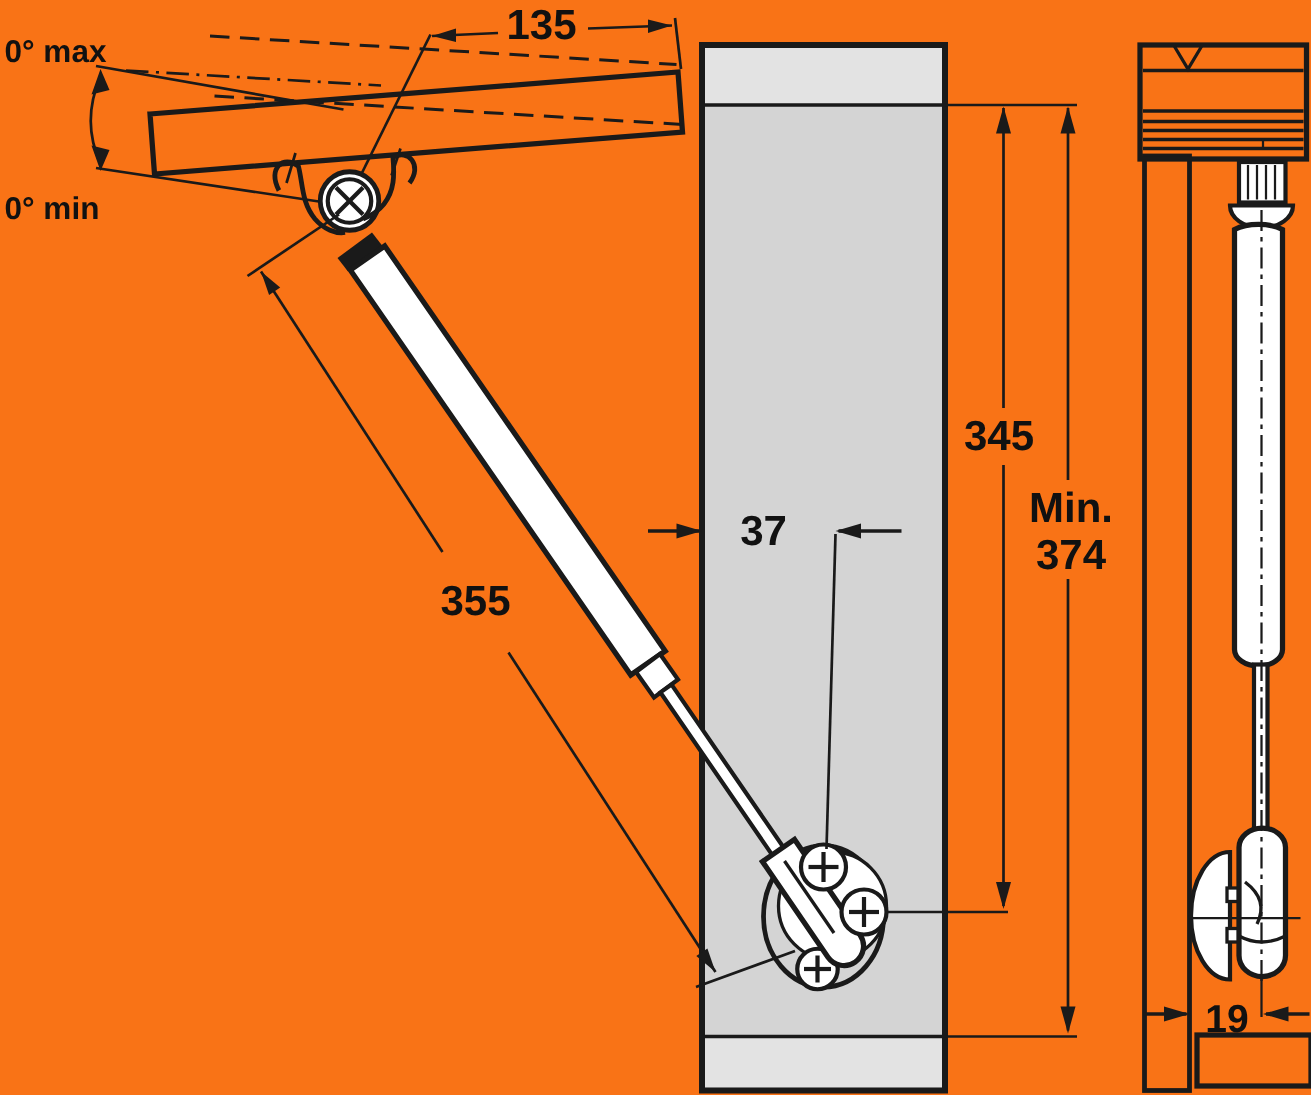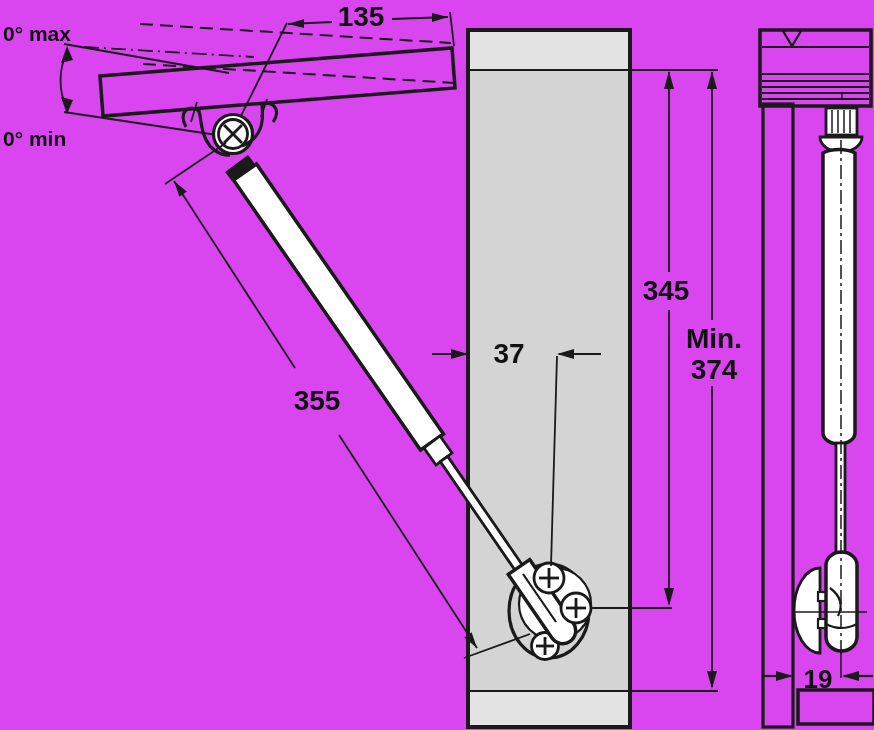--- a/index.html
+++ b/index.html
@@ -1,16 +1,16 @@
 <!DOCTYPE html>
 <html><head>
 <meta charset="utf-8">
 <style>
   html,body{margin:0;padding:0;background:#fff;}
-  #stage{position:relative;width:874px;height:730px;background:#d946ef;overflow:hidden;
+  #stage{position:relative;width:874px;height:730px;background:#f97316;overflow:hidden;
          font-family:"Liberation Sans",sans-serif;}
   svg{position:absolute;left:0;top:0;}
   .ln18{stroke:#1a1a1a;stroke-width:1.8;fill:none;}
   .ln2 {stroke:#1a1a1a;stroke-width:2.2;fill:none;}
   .ln28{stroke:#1a1a1a;stroke-width:2.8;fill:none;}
   .ln3 {stroke:#1a1a1a;stroke-width:3.2;fill:none;}
   .ln35{stroke:#1a1a1a;stroke-width:3.5;fill:none;}
   .ln4 {stroke:#1a1a1a;stroke-width:4;fill:none;}
   .wf  {fill:#ffffff;}
   .arrow{fill:#1a1a1a;stroke:none;}

